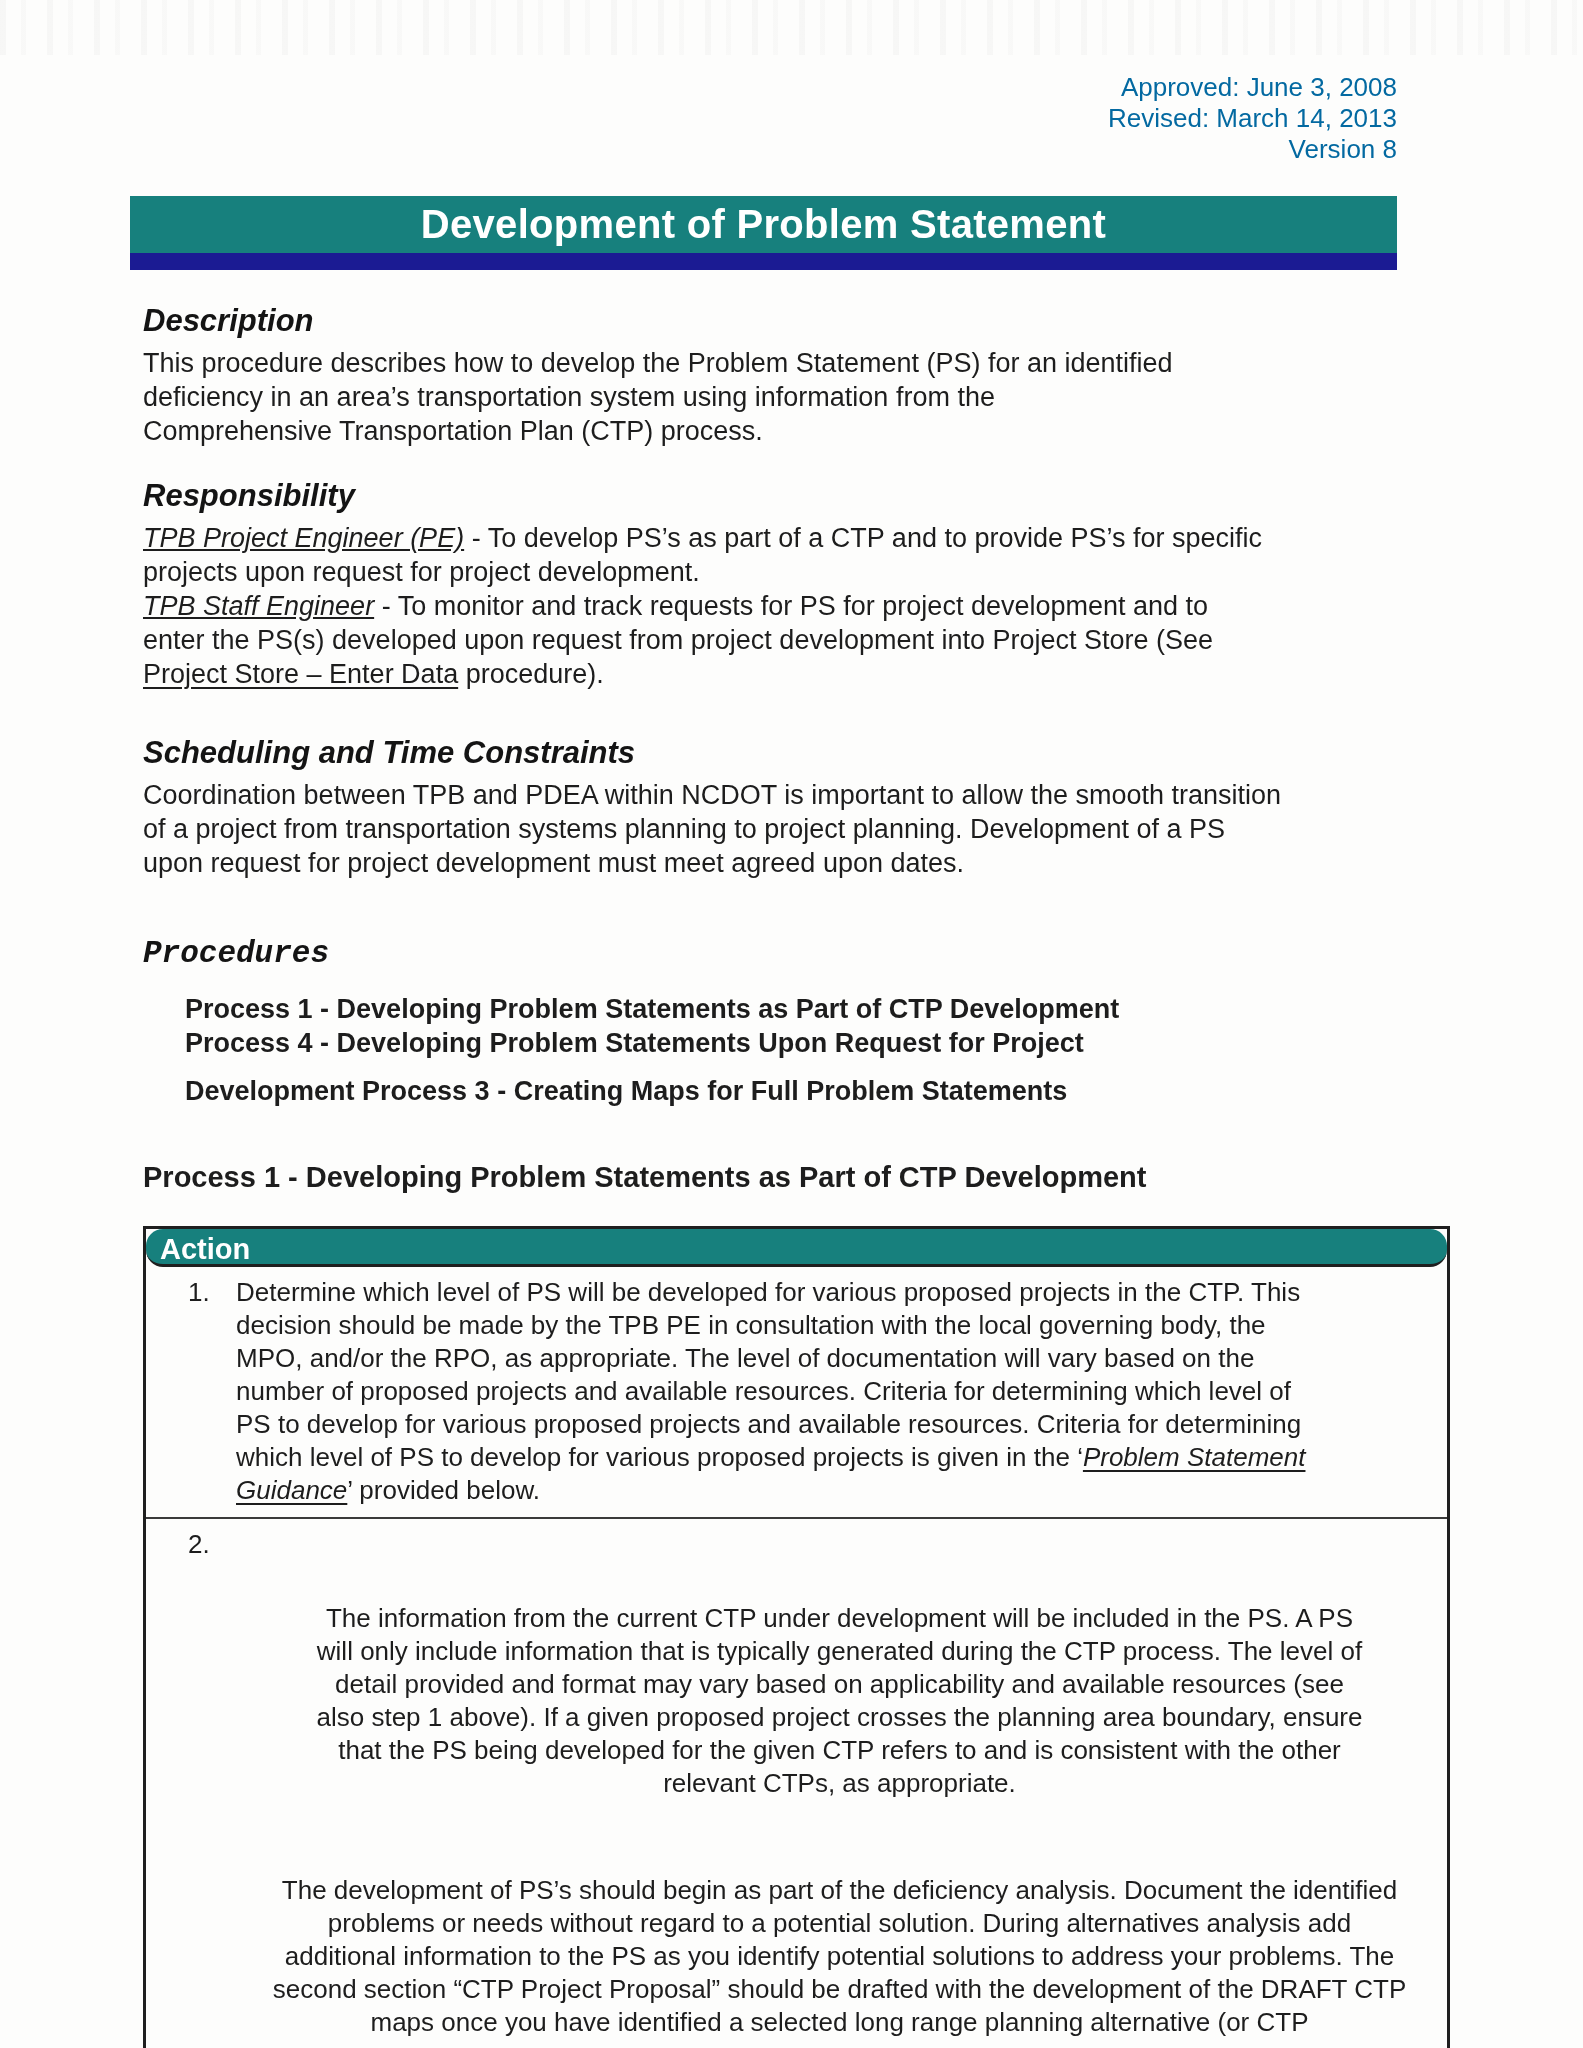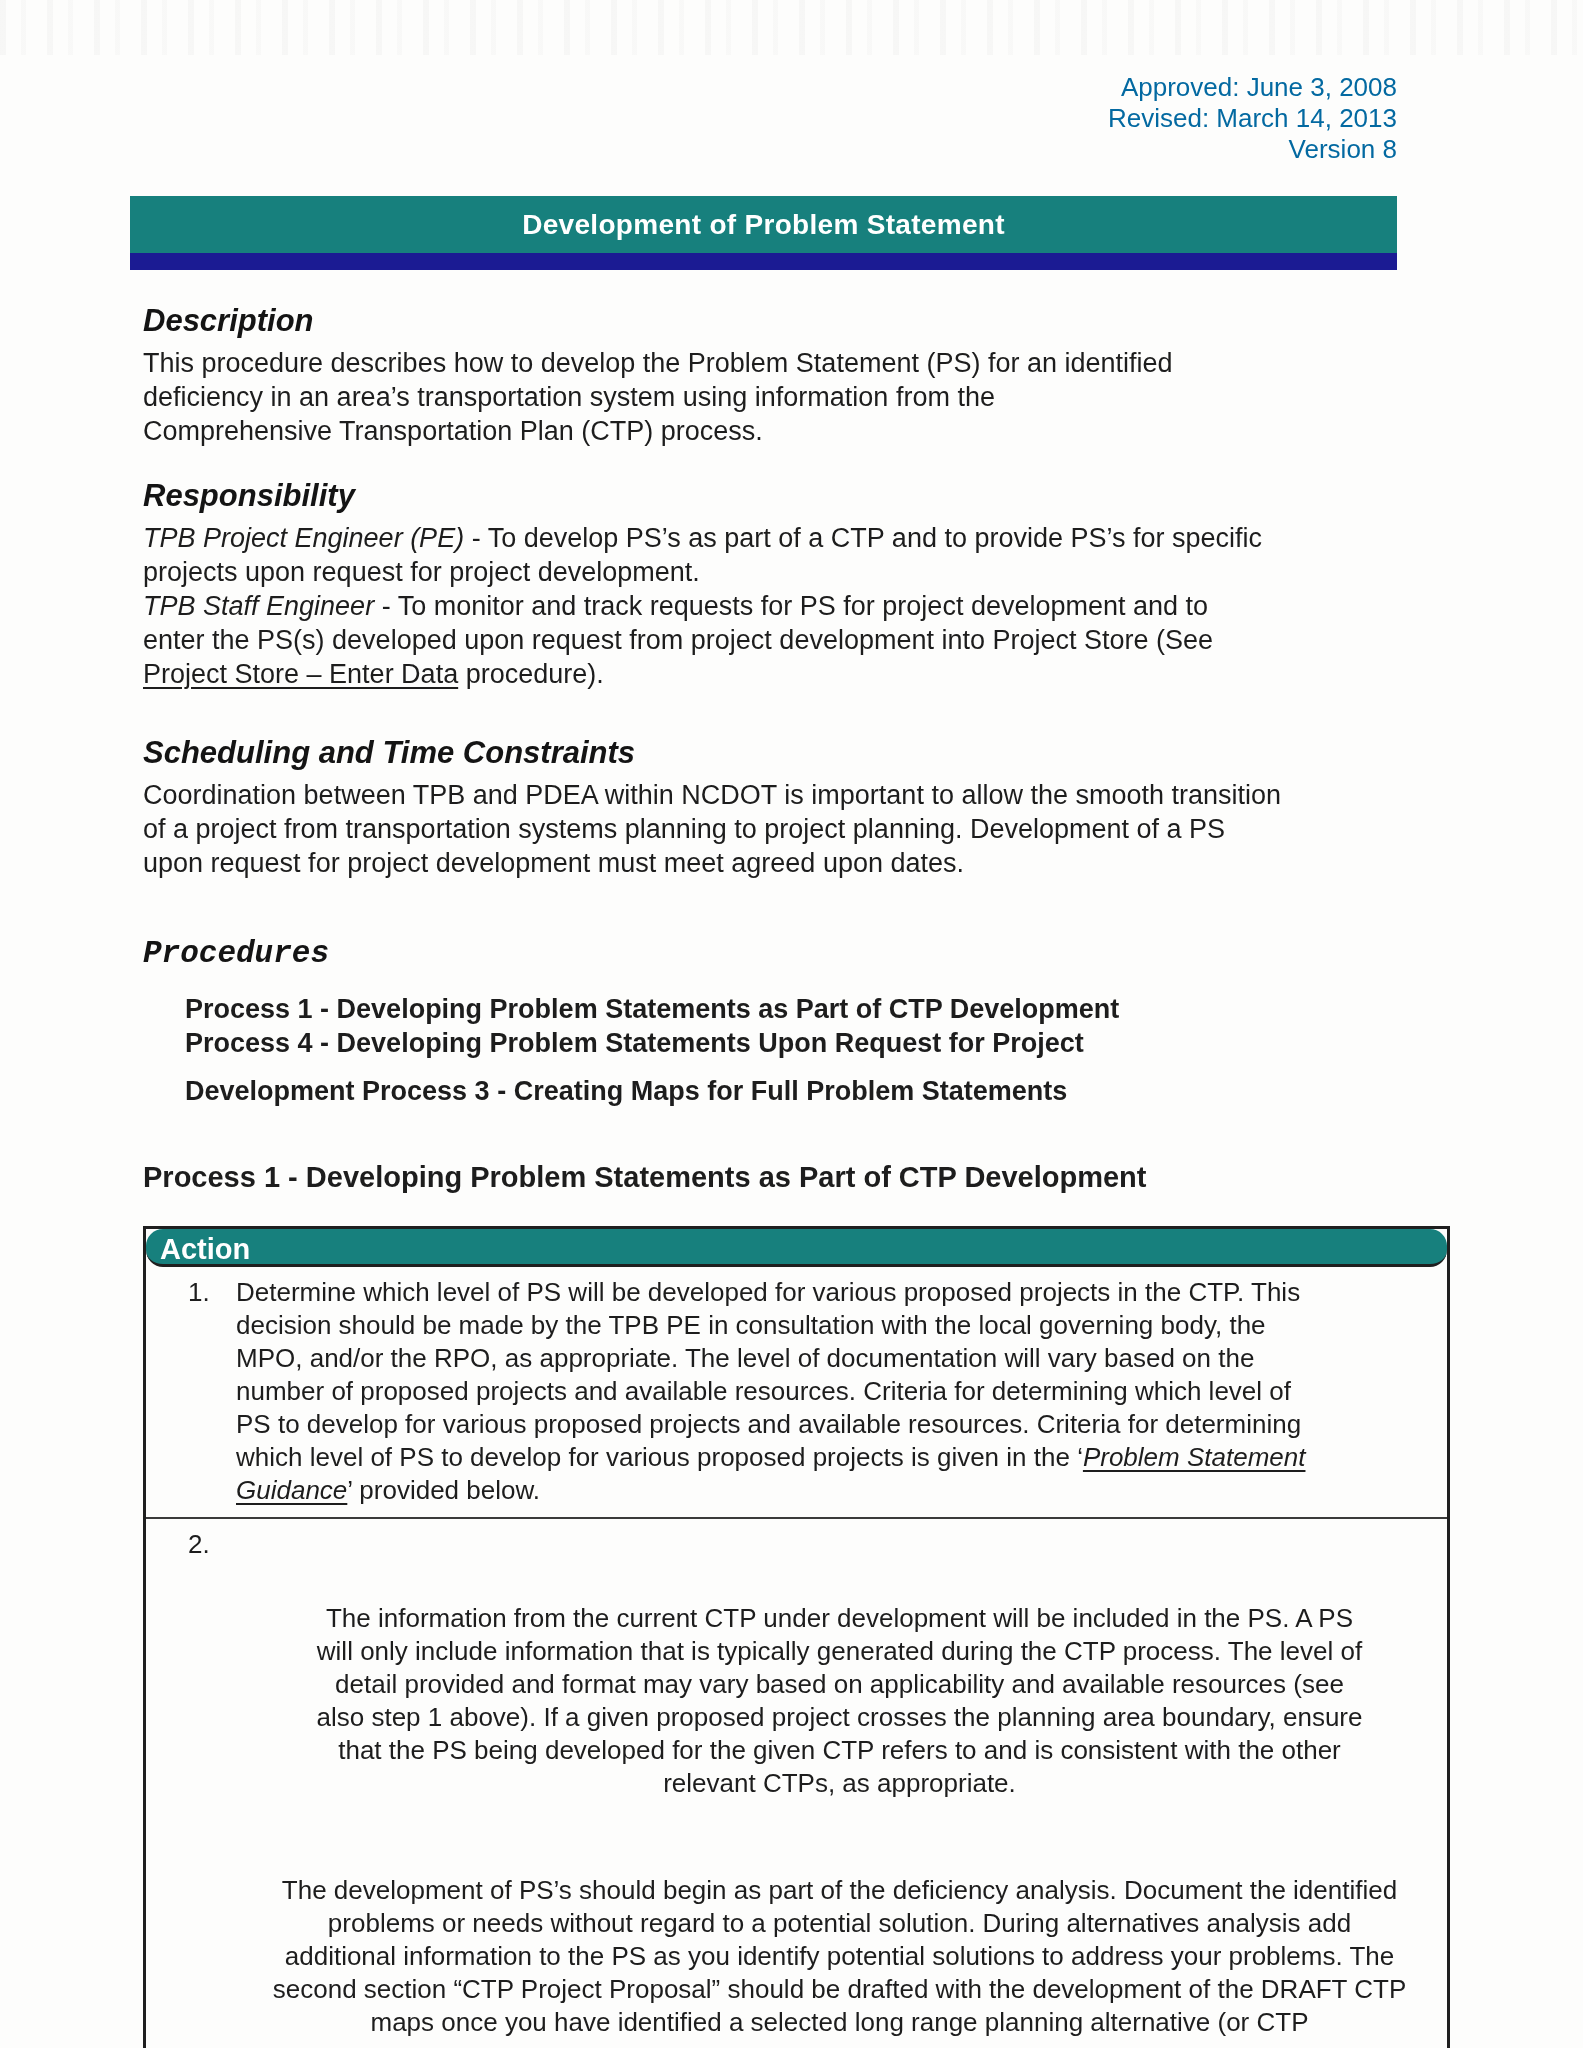--- a/index.html
+++ b/index.html
@@ -37,21 +37,21 @@
     width: 1267px;
     height: 57px;
     background: #17807D;
     display: flex;
     align-items: center;
     justify-content: center;
   }
   .banner-title {
     color: #ffffff;
     font-weight: bold;
-    font-size: 28px;
+    font-size: 40px;
     letter-spacing: .3px;
     text-align: right;
   }
   .banner-underline {
     margin-left: 130px;
     width: 1267px;
     height: 17px;
     background: #1B1B93;
   }
   .content {
@@ -65,21 +65,21 @@
     line-height: 36px;
     font-style: italic;
     font-weight: bold;
     color: #141414;
   }
   .h-desc  { margin-top: 33px; margin-bottom: 7px; }
   .h-resp  { margin-top: 30px; margin-bottom: 7px; }
   .h-sched { margin-top: 44px; margin-bottom: 7px; }
   .h-proc  { margin-top: 56px; font-family: Liberation Mono, monospace; }
   .para { white-space: pre; }
-  .role { font-style: italic; }
+  .role { font-style: italic; text-decoration: underline; }
   .xref { text-decoration: underline; text-underline-offset: 4px; }
   .proc-list { margin-left: 42px; margin-top: 20px; font-weight: bold; }
   .proc-list .proc-item { white-space: pre; }
   .proc-item-3 { margin-top: 14px; }
   .process1-heading {
     margin-top: 52px;
     font-weight: bold;
     font-size: 29px;
     white-space: pre;
   }

